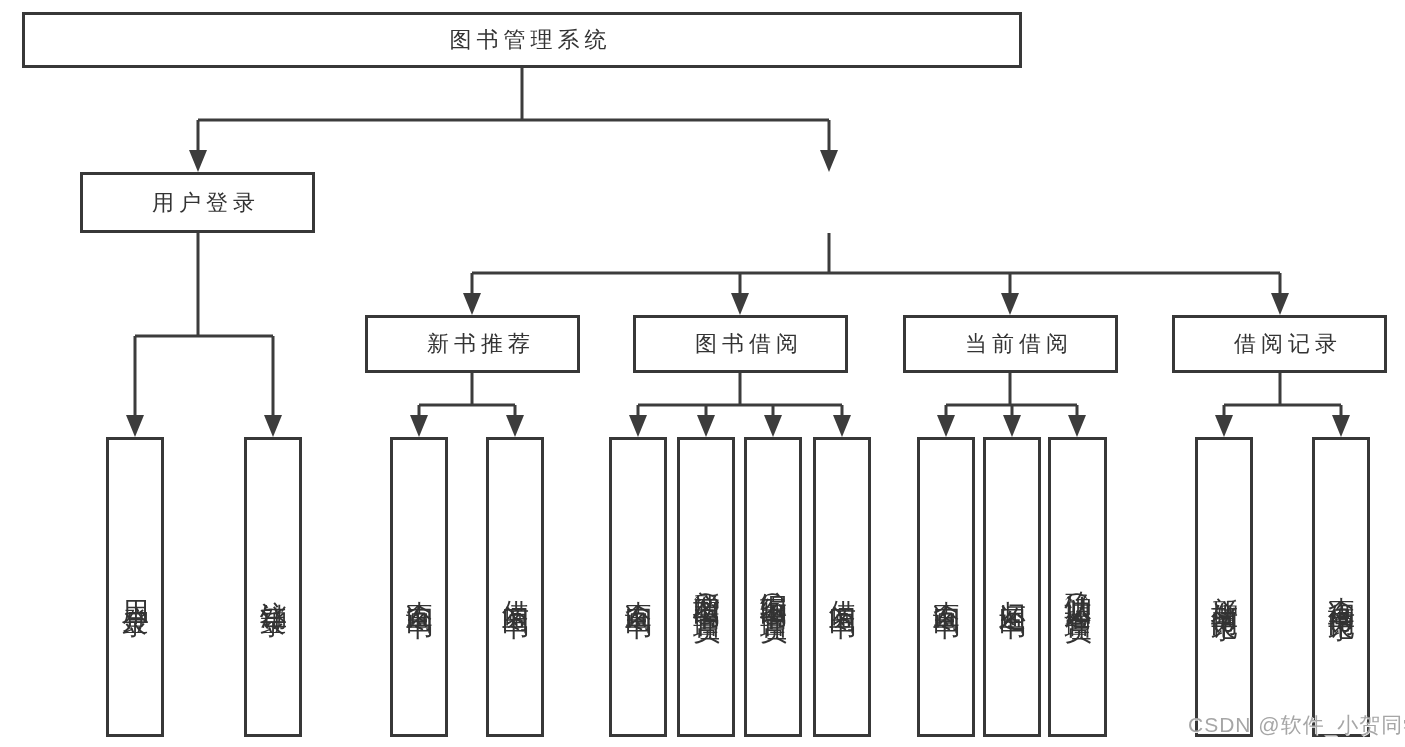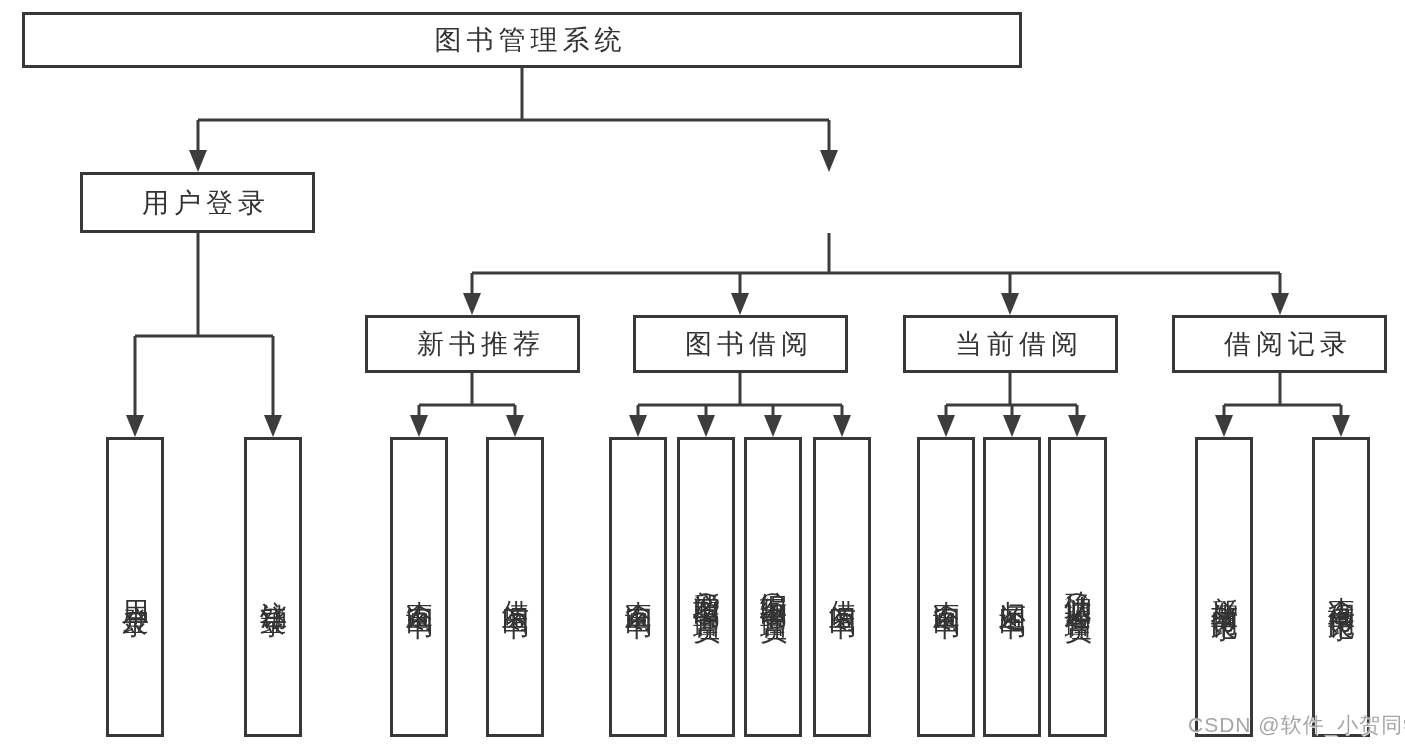--- a/index.html
+++ b/index.html
@@ -15,21 +15,21 @@
   .stage svg.wires polygon{fill:#3c3c3c;stroke:none;}
   .box{
     position:absolute;
     box-sizing:border-box;
     border:3px solid #383838;
     background:#ffffff;
     display:flex;align-items:center;justify-content:center;
     color:#333333;
     z-index:2;
   }
-  .h{font-size:27px;letter-spacing:5px;padding-left:17px;white-space:nowrap;}
+  .h{font-size:22px;letter-spacing:5px;padding-left:17px;white-space:nowrap;}
   .leaf span{
     writing-mode:vertical-rl;
     text-orientation:mixed;
     font-size:27px;
     letter-spacing:4px;
     line-height:1;
     white-space:nowrap;
   }
   .watermark{
     position:absolute;

